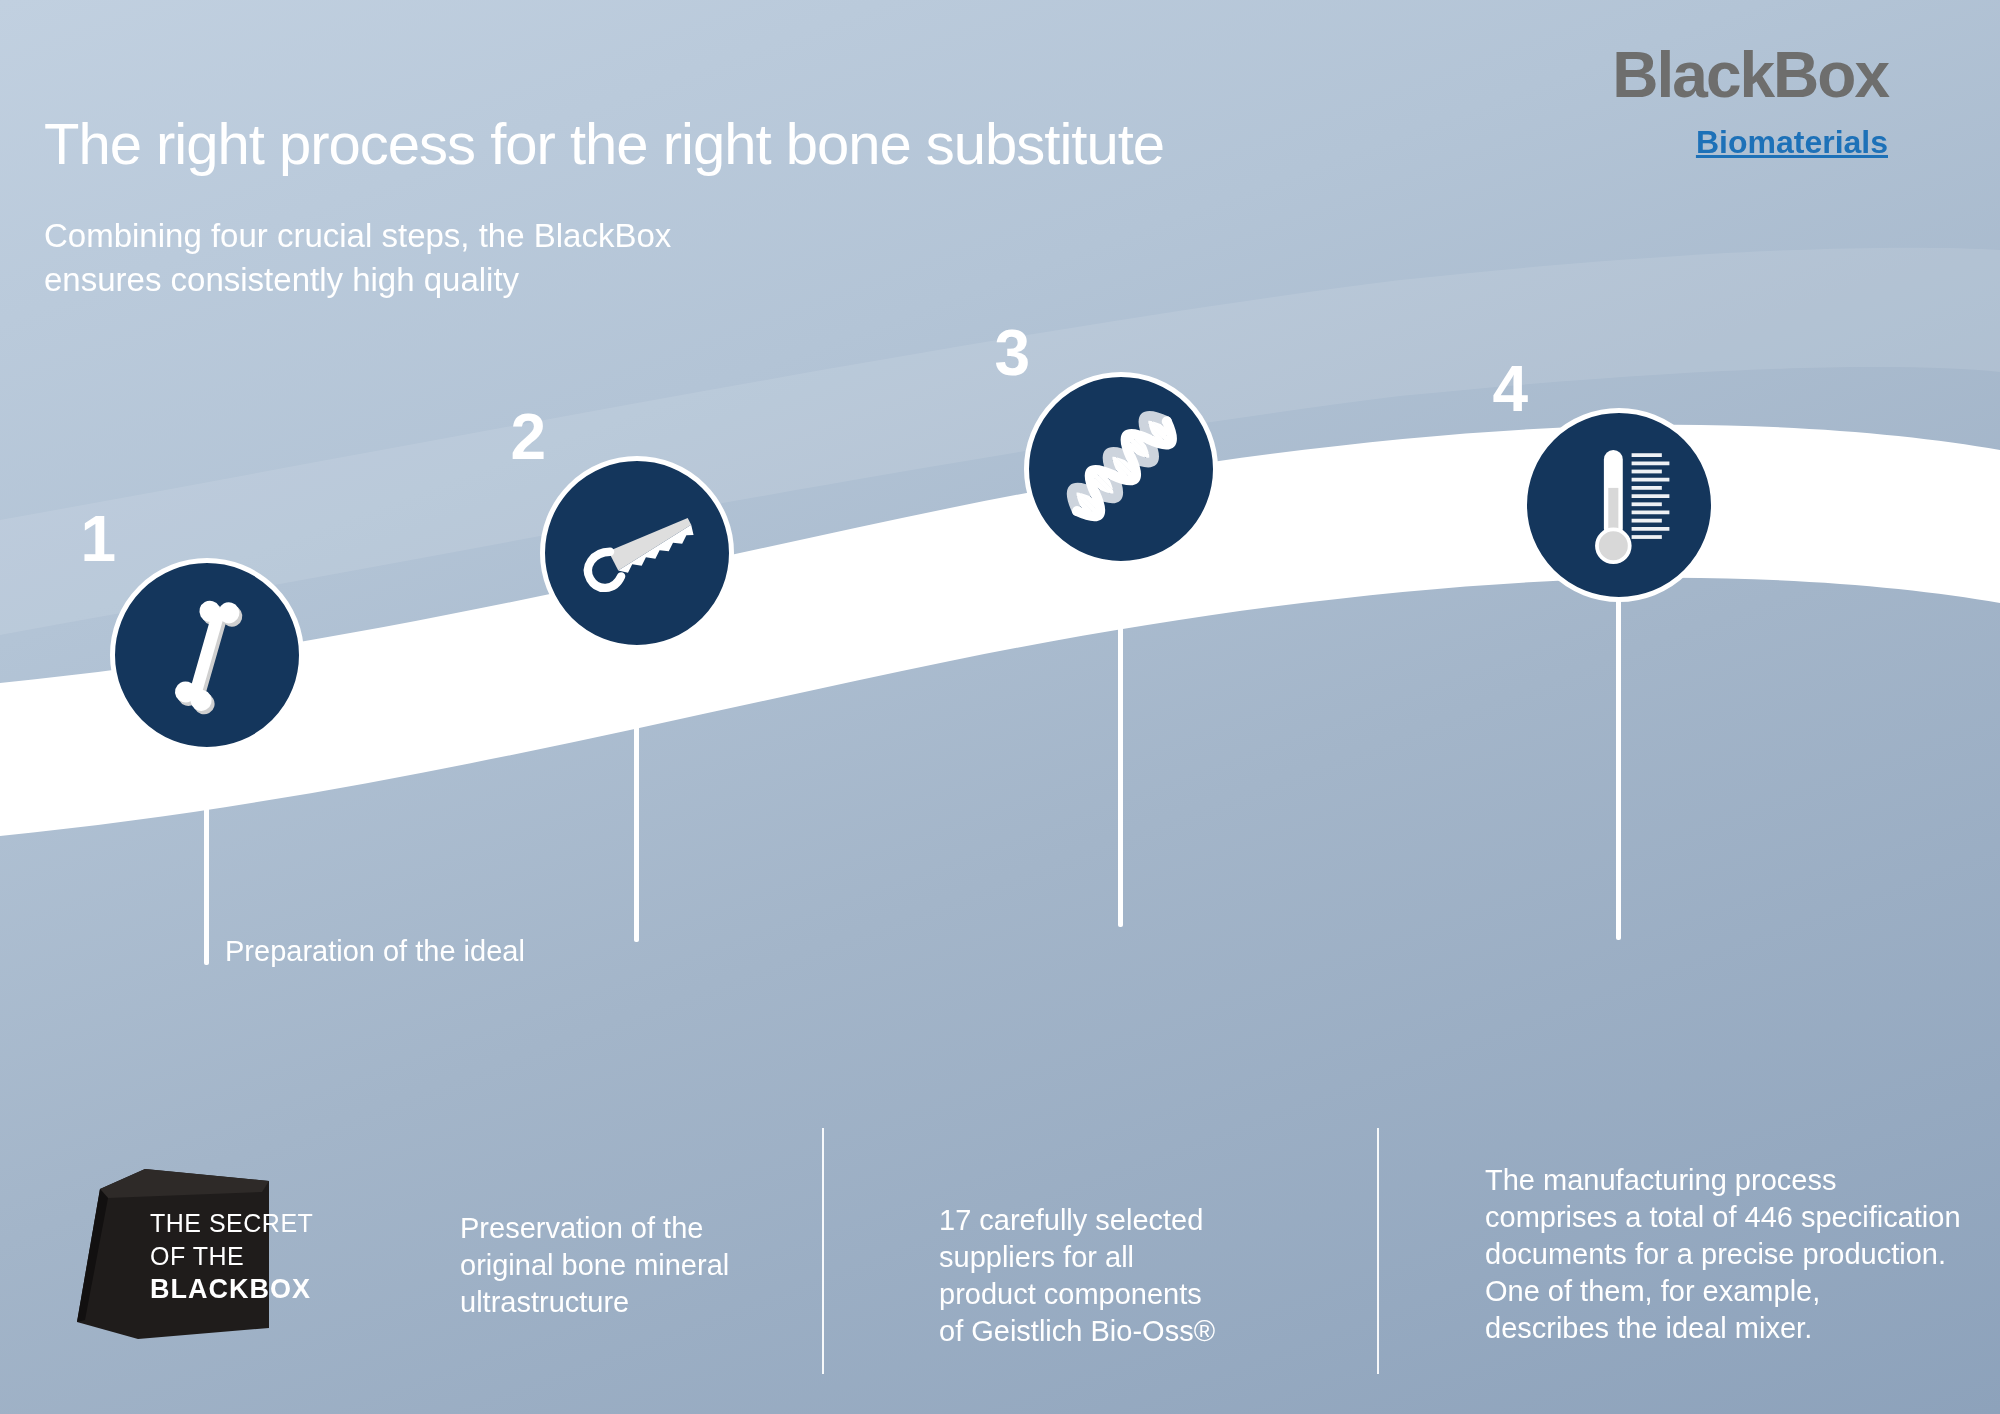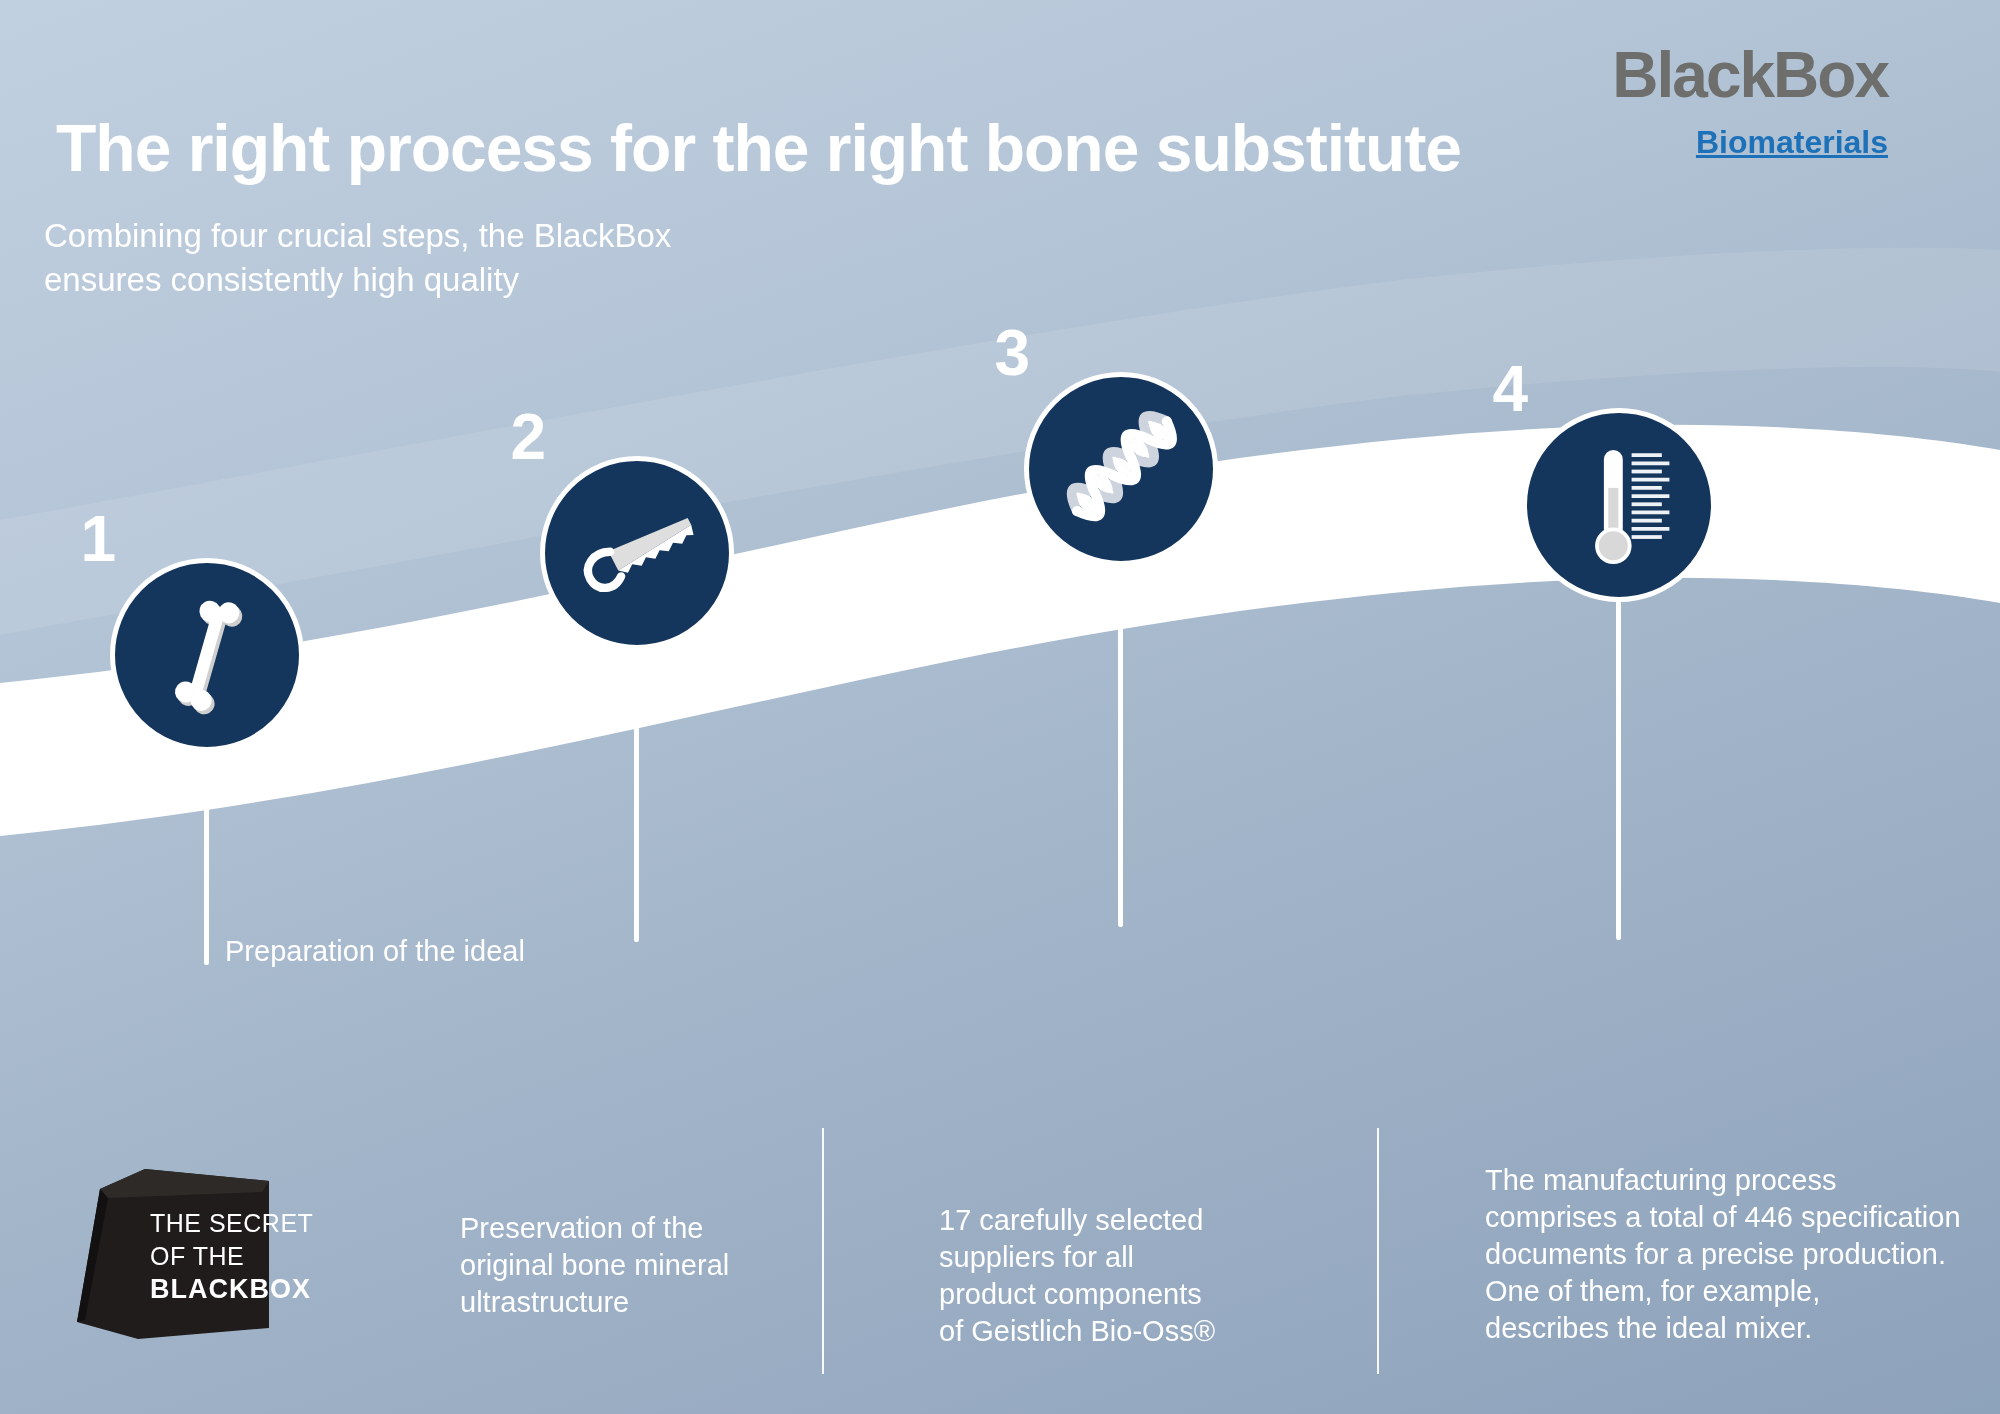--- a/index.html
+++ b/index.html
@@ -3,21 +3,21 @@
 <meta charset="utf-8">
 <style>
   html,body{margin:0;padding:0;}
   body{font-family:"Liberation Sans",sans-serif;}
   .stage{position:relative;width:2000px;height:1414px;overflow:hidden;
          background:linear-gradient(160deg,#c1d0e0 0%,#b3c4d6 30%,#a3b5c9 58%,#8da2bb 100%);}
   svg.layer{position:absolute;left:0;top:0;}
   .abs{position:absolute;}
 
   
-  .title{left:44px;top:110px;font-size:66px;font-weight:bold;color:#ffffff;letter-spacing:-1px;margin-left:12px;}
+  .title{left:44px;top:110px;font-size:58px;font-weight:normal;color:#ffffff;letter-spacing:-1px;}
   .subtitle{left:44px;top:194px;font-size:33px;color:#ffffff;line-height:44px;white-space:pre-line;margin-top:20px;}
 
   
   .logo{right:112px;top:44px;text-align:right;}
   .logo-brand{font-size:64px;font-weight:bold;color:#6e6e6d;letter-spacing:-2px;line-height:62px;}
   .logo-div{font-size:32px;font-weight:bold;color:#1d71b8;margin-top:18px;letter-spacing:0px;text-decoration:underline;}
 
   
   .circle{position:absolute;width:194px;height:194px;border-radius:50%;
           background:#14365c;border:5px solid #ffffff;box-sizing:border-box;

